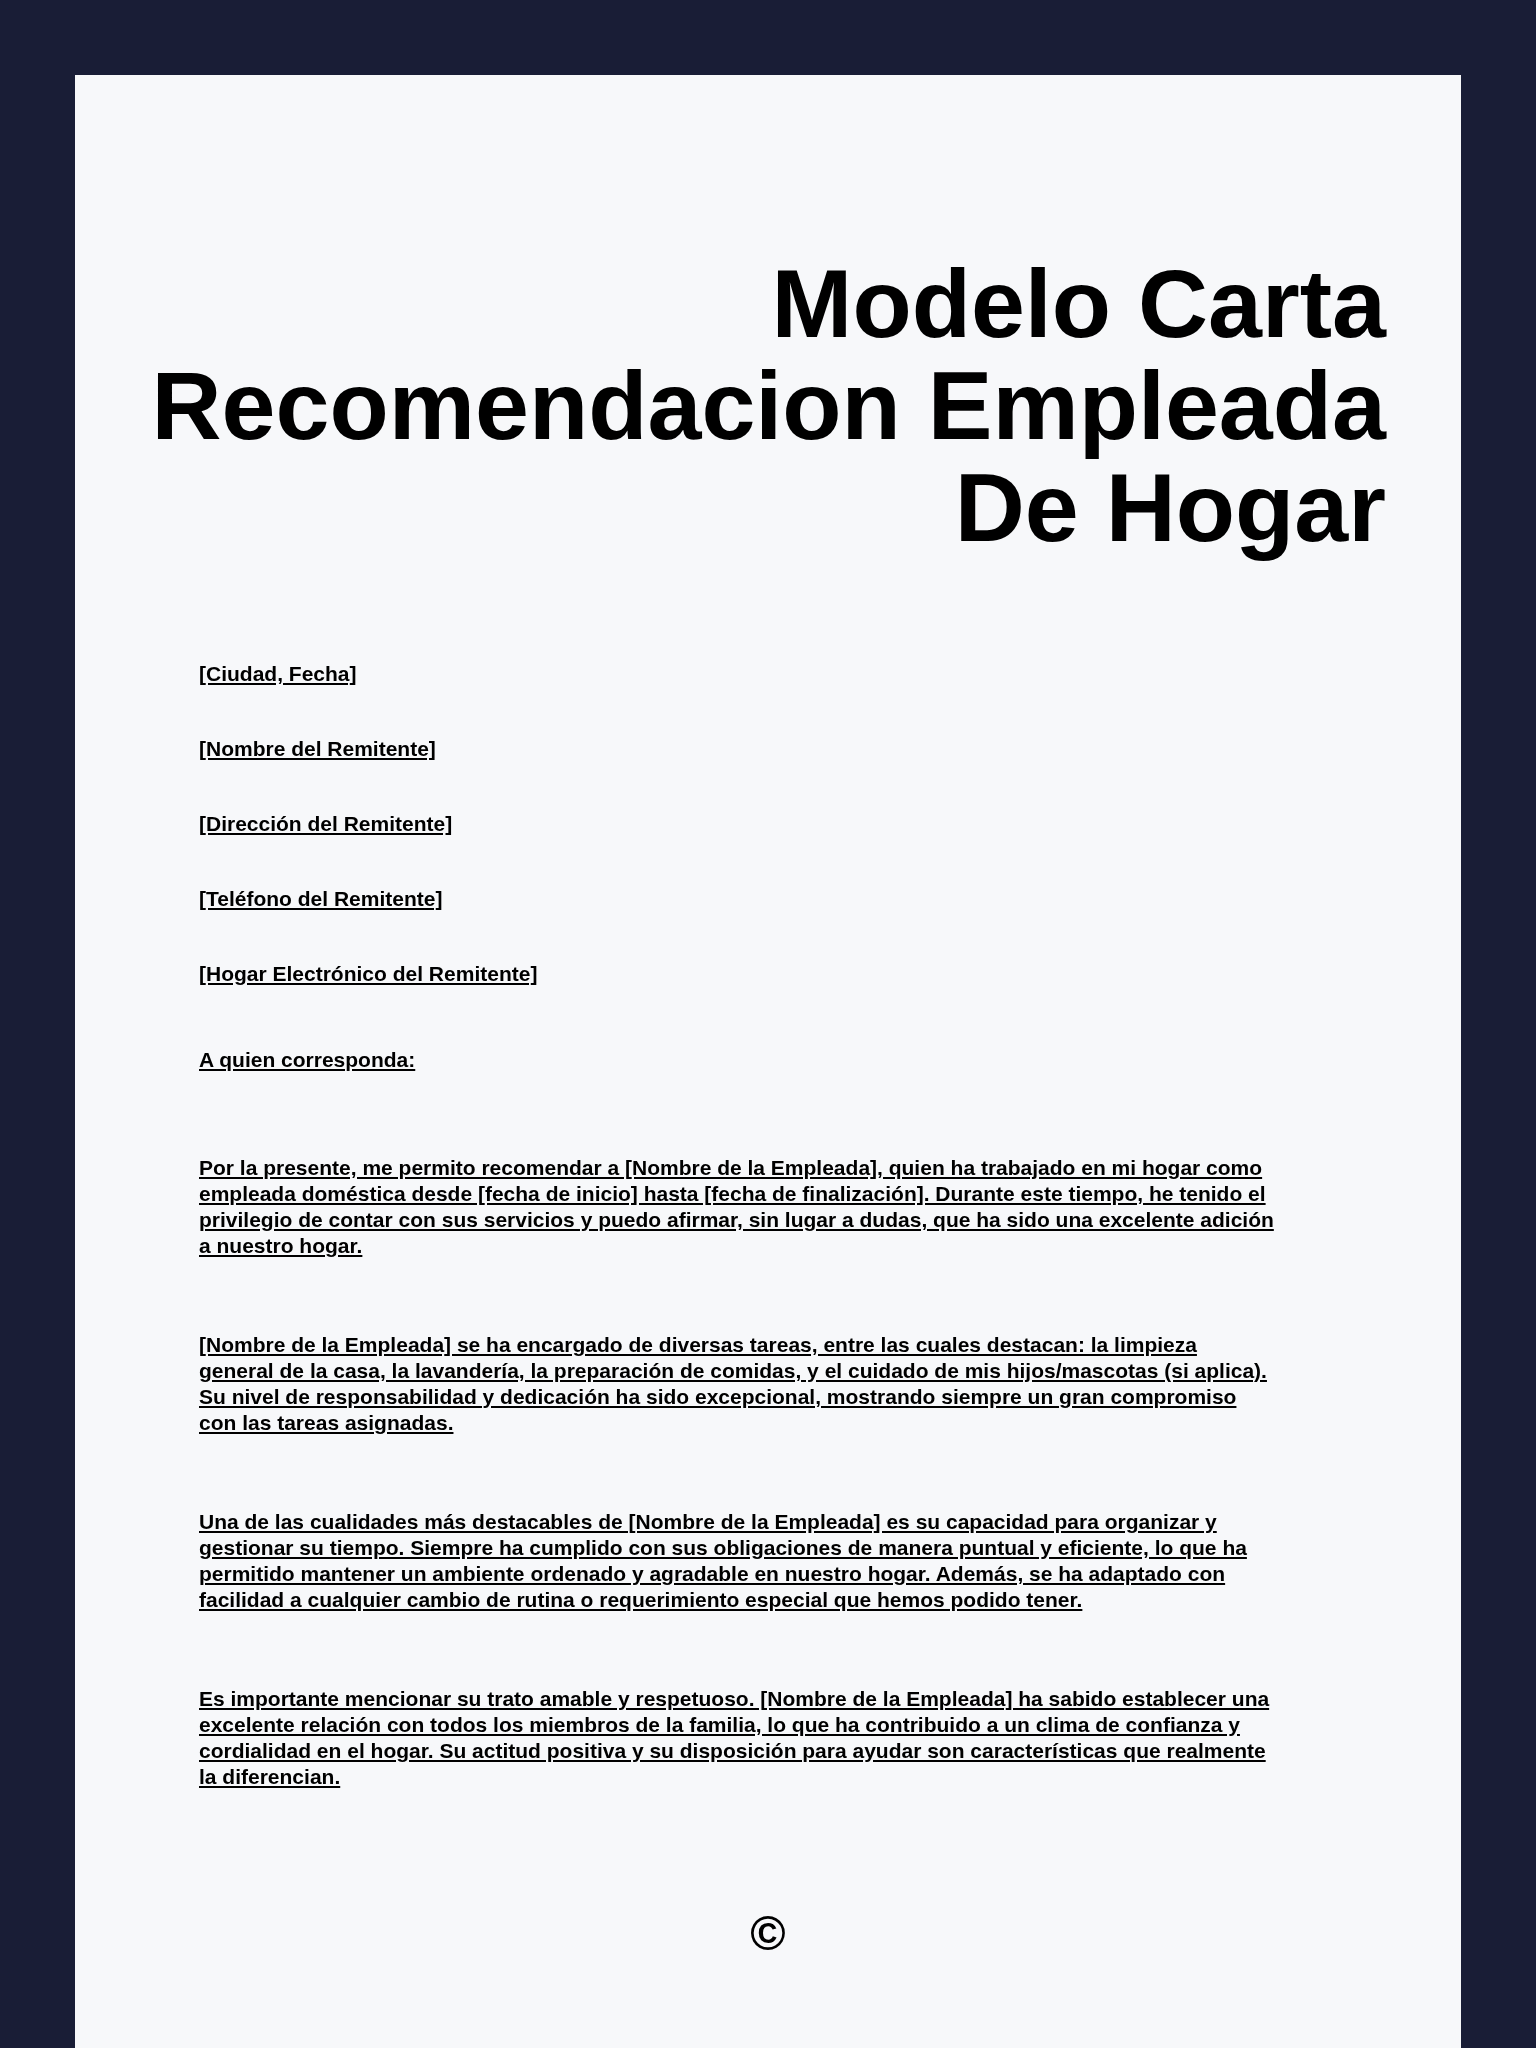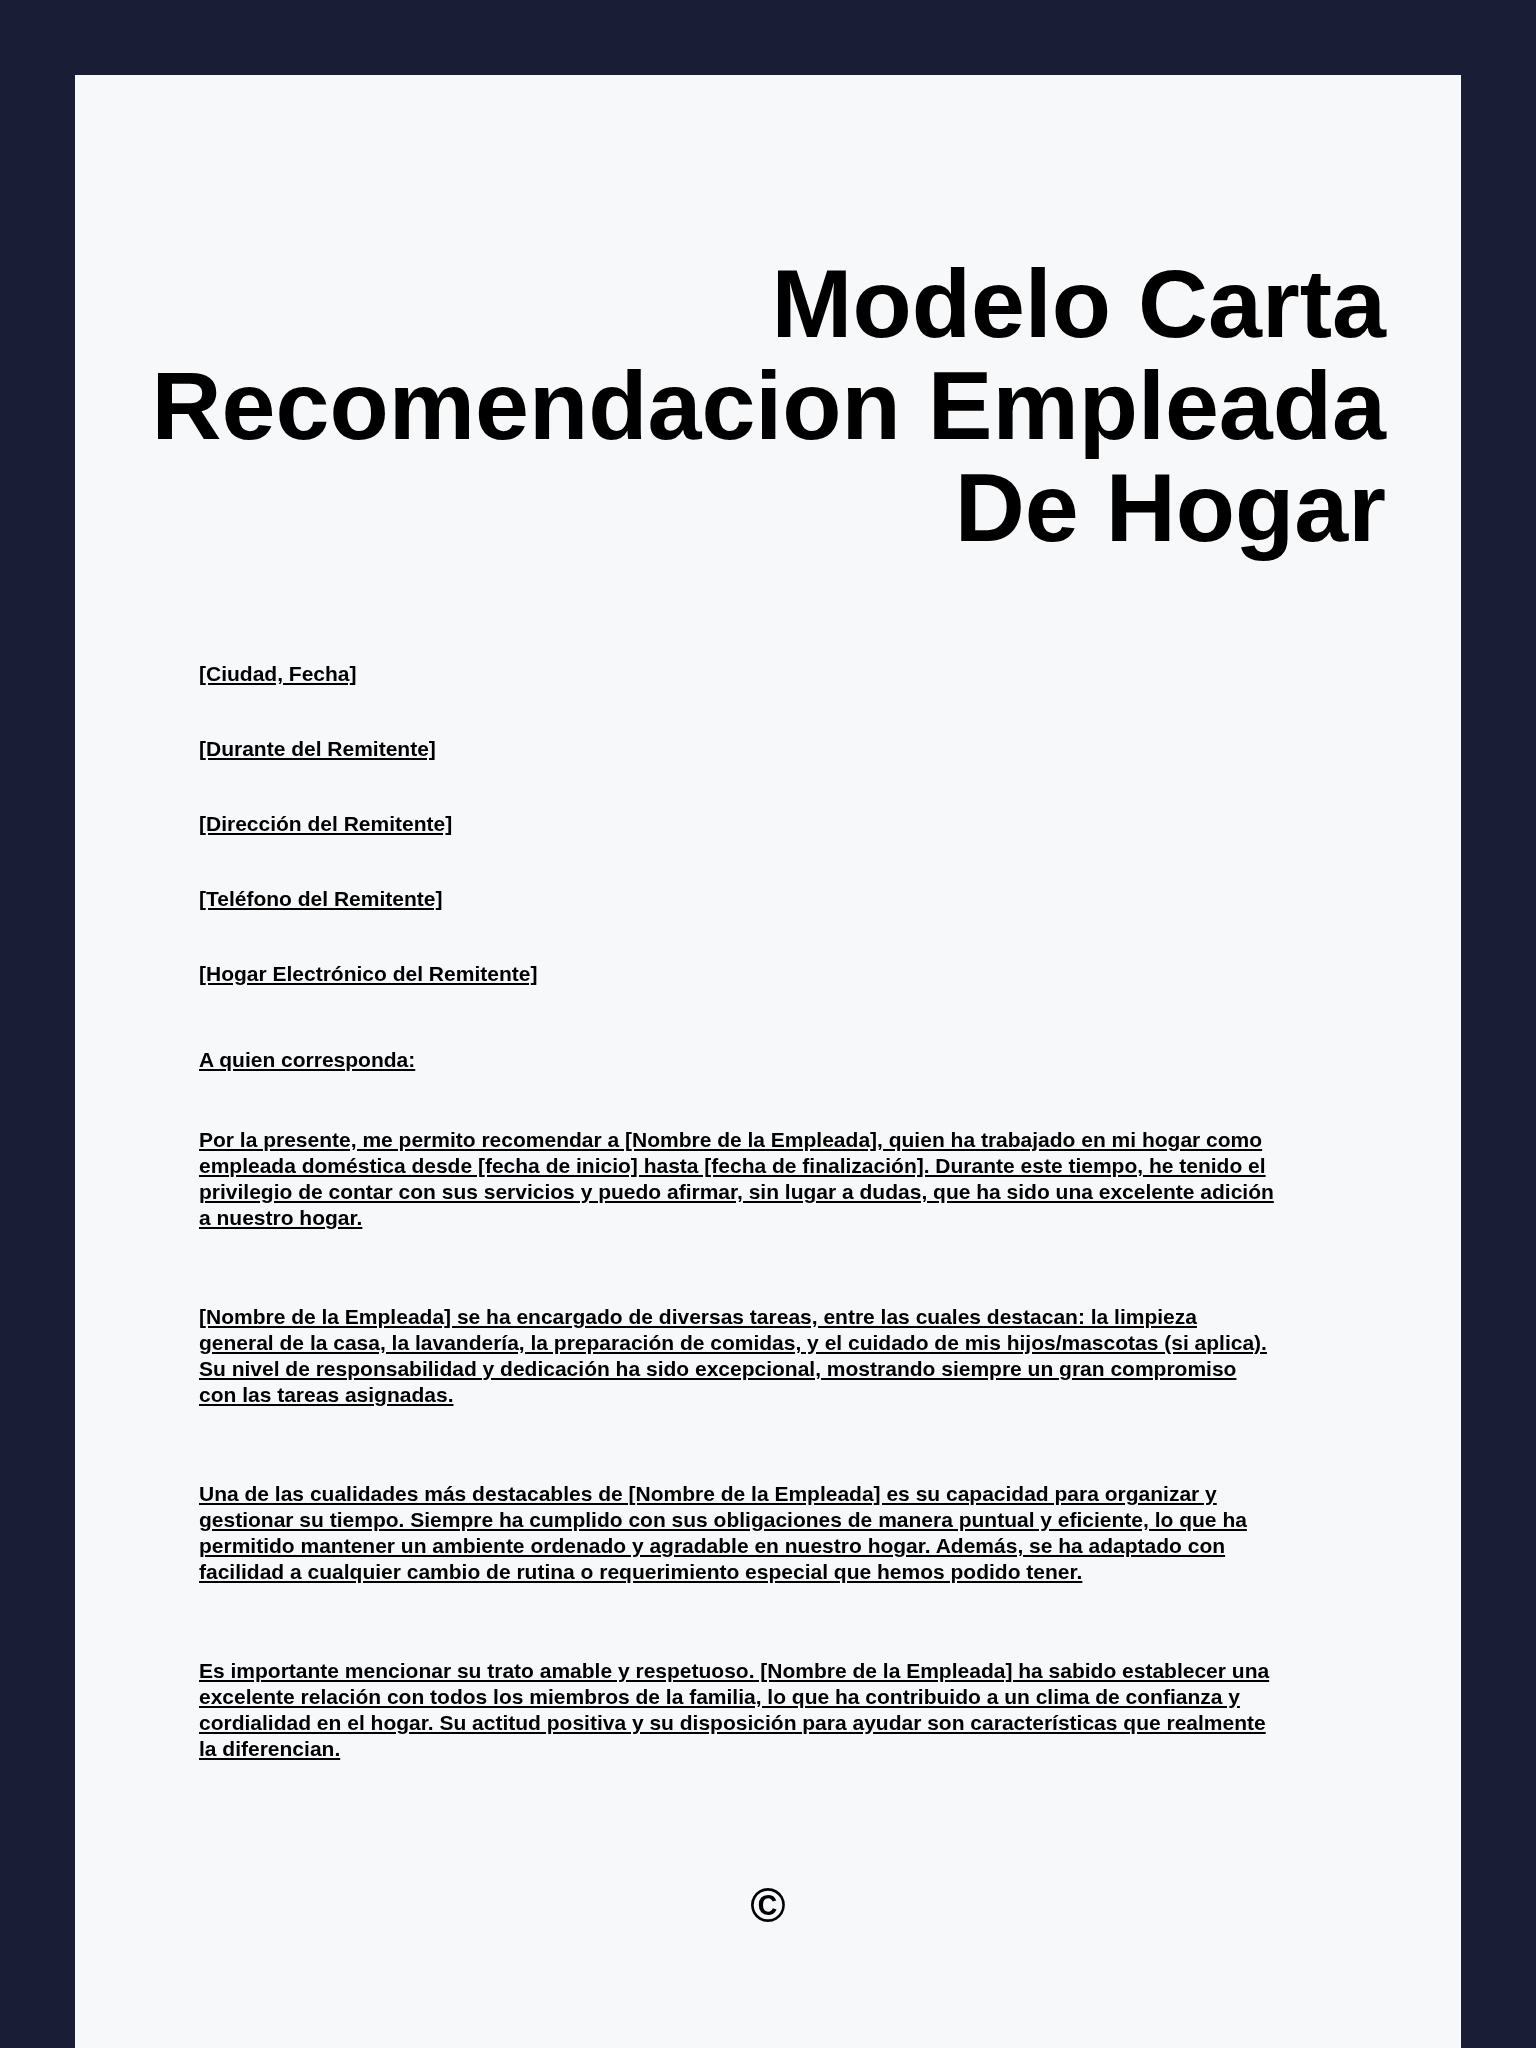--- a/index.html
+++ b/index.html
@@ -48,21 +48,21 @@
   .letter p {
     margin: 0;
   }
   p.addr {
     margin-bottom: 49px;
   }
   p.addr.last {
     margin-bottom: 60px;
   }
   p.salutation {
-    margin-bottom: 54px;
+    margin-bottom: 82px;
   }
   p.para {
     margin-bottom: 73px;
   }
   .copyright {
     margin-top: 120px;
     text-align: center;
     font-weight: 700;
     font-size: 48px;
     line-height: 48px;
@@ -73,21 +73,21 @@
 <body>
 
 <div class="page">
 
   <h1 class="title">Modelo Carta Recomendacion Empleada De Hogar</h1>
 
   <div class="letter">
 
     <p class="addr">[Ciudad, Fecha]</p>
 
-    <p class="addr">[Durante del Remitente]</p>
+    <p class="addr">[Nombre del Remitente]</p>
 
     <p class="addr">[Dirección del Remitente]</p>
 
     <p class="addr">[Teléfono del Remitente]</p>
 
     <p class="addr last">[Hogar Electrónico del Remitente]</p>
 
     <p class="salutation">A quien corresponda:</p>
 
     <p class="para">Por la presente, me permito recomendar a [Nombre de la Empleada], quien ha trabajado en mi hogar como empleada doméstica desde [fecha de inicio] hasta [fecha de finalización]. Durante este tiempo, he tenido el privilegio de contar con sus servicios y puedo afirmar, sin lugar a dudas, que ha sido una excelente adición a nuestro hogar.</p>

